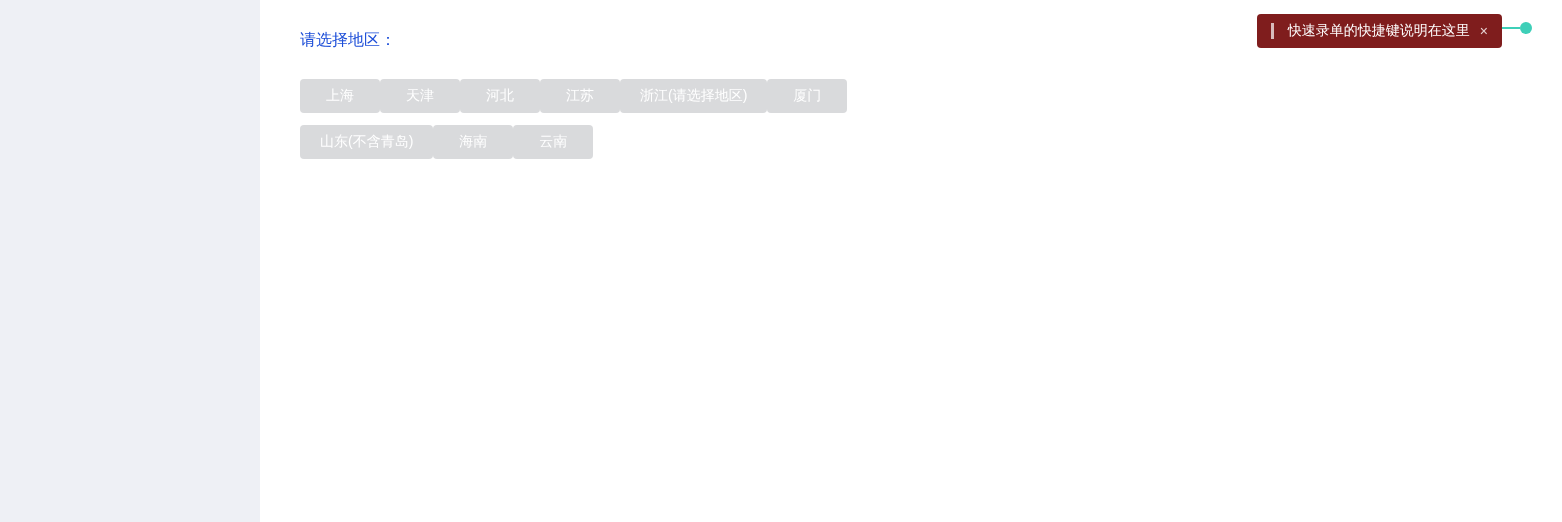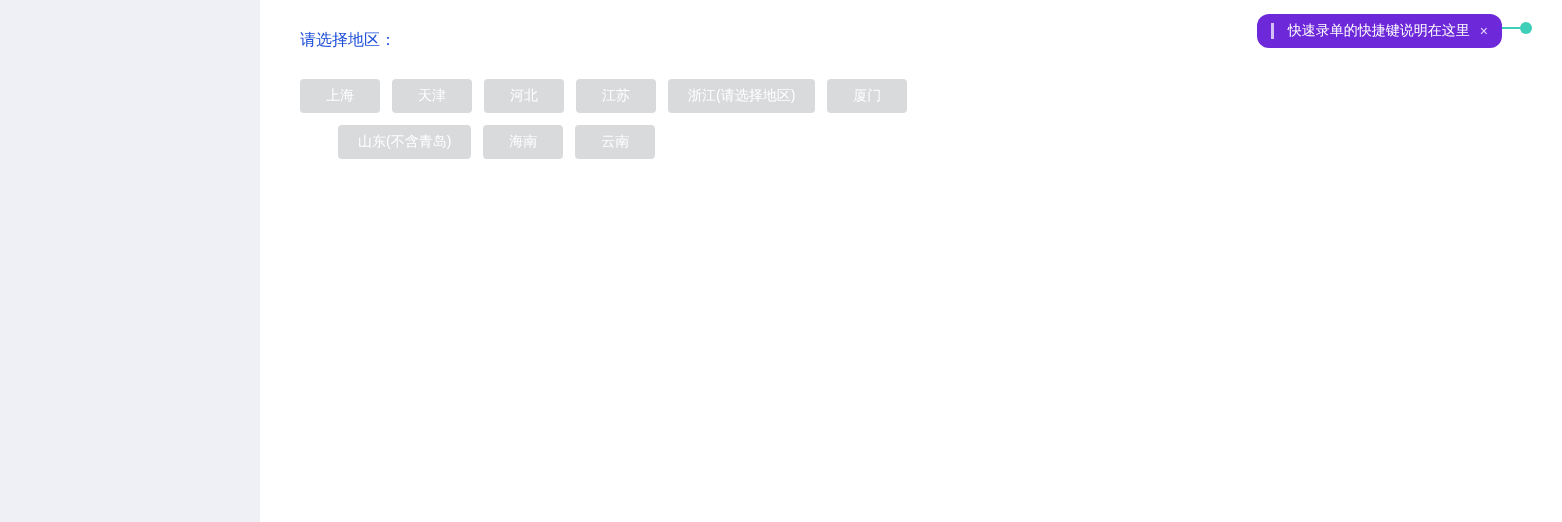--- a/index.html
+++ b/index.html
@@ -39,21 +39,21 @@
     .page-title {
       font-size: 16px;
       color: #1d4ed8;
       margin-bottom: 28px;
       font-weight: normal;
     }
 
     .region-buttons {
       display: flex;
       flex-wrap: wrap;
-      gap: 12px;
+      gap: 0;
     }
 
     .region-btn {
       display: inline-flex;
       align-items: center;
       justify-content: center;
       padding: 8px 20px;
       background: #d9dadc;
       color: #fff;
       border: none;
@@ -62,24 +62,24 @@
       cursor: pointer;
       min-width: 80px;
       white-space: nowrap;
     }
 
     
     .tooltip-banner {
       position: absolute;
       top: 14px;
       right: 60px;
-      background: #6d28d9;
+      background: #7f1d1d;
       color: #fff;
       padding: 8px 14px;
-      border-radius: 12px;
+      border-radius: 4px;
       font-size: 14px;
       display: flex;
       align-items: center;
       gap: 10px;
       white-space: nowrap;
     }
 
     .tooltip-banner::before {
       content: '';
       display: inline-block;
@@ -127,21 +127,21 @@
   <div class="region-buttons">
 
   <button class="region-btn">上海</button>
       <button class="region-btn">天津</button>
       <button class="region-btn">河北</button>
       <button class="region-btn">江苏</button>
       <button class="region-btn">浙江(请选择地区)</button>
       <button class="region-btn">厦门</button>
     </div>
 
-  <div class="region-buttons" id="row2-buttons" style="margin-top: 12px; margin-left: 38px;">
+  <div class="region-buttons" id="row2-buttons" style="margin-top: 12px;">
 
   <button class="region-btn">山东(不含青岛)</button>
       <button class="region-btn">海南</button>
       <button class="region-btn">云南</button>
     </div>
 
 </div>
 
 <div class="tooltip-banner">
   <span>快速录单的快捷键说明在这里</span>

